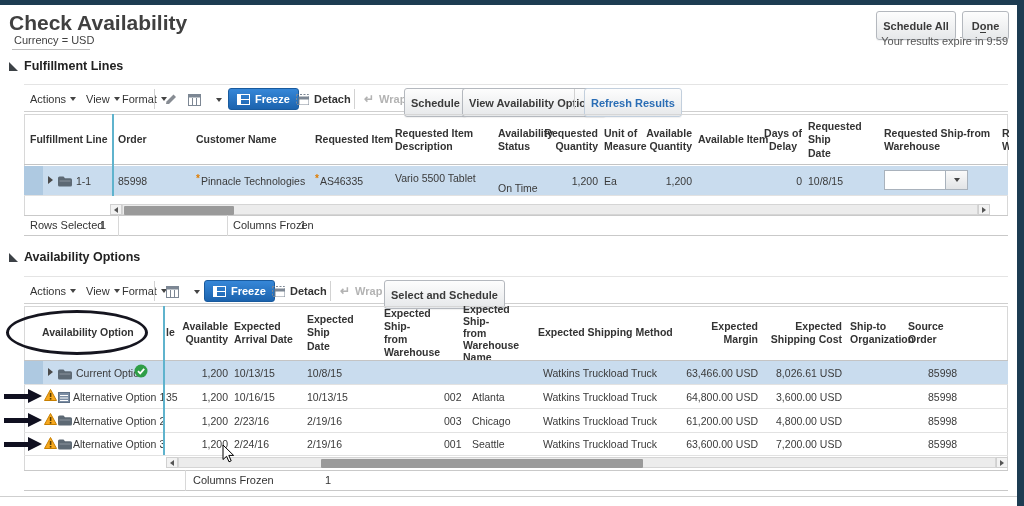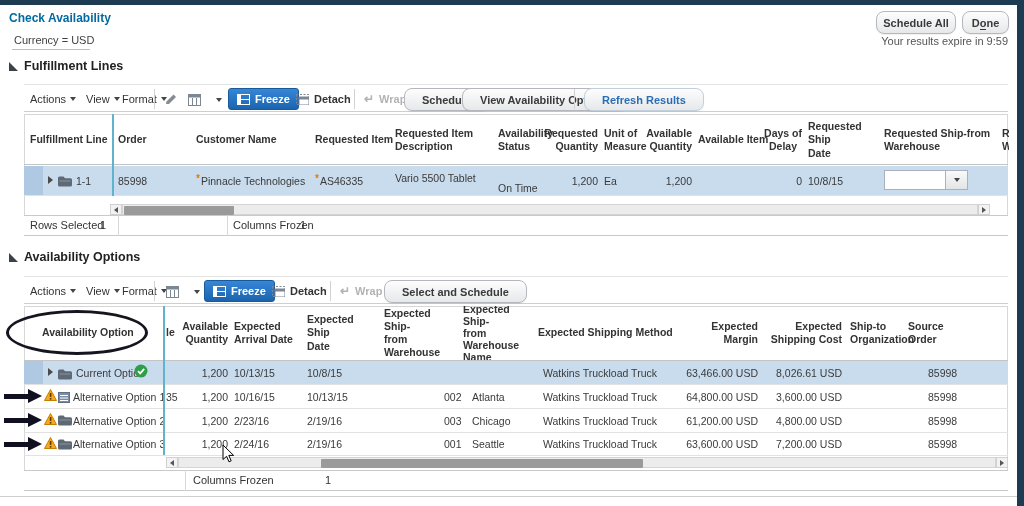--- a/index.html
+++ b/index.html
@@ -6,31 +6,31 @@
   html,body { background:#fff; }
   body { font-family:"Liberation Sans", sans-serif; }
   .page { position:relative; width:1024px; height:506px; background:#fff; overflow:hidden; }
   .abs { position:absolute; }
 
   
   .frame-top { position:absolute; left:0; top:0; width:1024px; height:5px; background:#1d3c52; }
   .frame-right { position:absolute; right:0; top:0; width:7px; height:506px; background:#1d3c52; }
 
   
-  .pagetitle { font-size:12px; font-weight:bold; color:#0369a1; }
+  .pagetitle { font-size:21px; font-weight:bold; color:#404040; }
   .subtitle { font-size:11px; color:#3f3f3f; }
   .secttitle { font-size:12.5px; font-weight:bold; color:#222; }
   .note { font-size:11px; color:#555; }
   .menu { font-size:11px; color:#333; cursor:default; display:flex; align-items:center; height:28px; }
   .caret { display:inline-block; width:0; height:0; border-left:3.5px solid transparent; border-right:3.5px solid transparent; border-top:4px solid #444; margin-left:4px; }
   .sep { width:1px; height:20px; background:#d2d2d2; top:4px; }
 
   
-  .btn { display:flex; align-items:center; justify-content:center; height:23px; padding:0 17px;
-         background:linear-gradient(#fdfdfd,#e6e8ea); border:1px solid #b4b8be; border-radius:8px;
+  .btn { display:flex; align-items:center; justify-content:center; height:29px; padding:0 6px;
+         background:linear-gradient(#fdfdfd,#e6e8ea); border:1px solid #b4b8be; border-radius:3px;
          font-size:11px; font-weight:bold; color:#3a3a3a; white-space:nowrap; box-shadow:0 1px 1px rgba(0,0,0,.06); }
   .btn-blue { color:#2a6db5; border-color:#c2cfdd; }
   .btn-primary { display:flex; align-items:center; height:22px; padding:0 8px; gap:5px;
          background:linear-gradient(#3687d8,#1b63ae); border:1px solid #195a9d; border-radius:3px;
          font-size:11px; font-weight:bold; color:#fff; }
   .tbtn { display:flex; align-items:center; height:22px; gap:5px; font-size:11px; font-weight:bold; color:#333; background:transparent; border:0; }
   .tbtn.disabled { color:#b3b3b3; }
 
   
   .hc { font-size:10.5px; font-weight:bold; color:#333; line-height:1.25; white-space:pre-line; display:flex; align-items:center; height:50px; overflow:hidden; }

